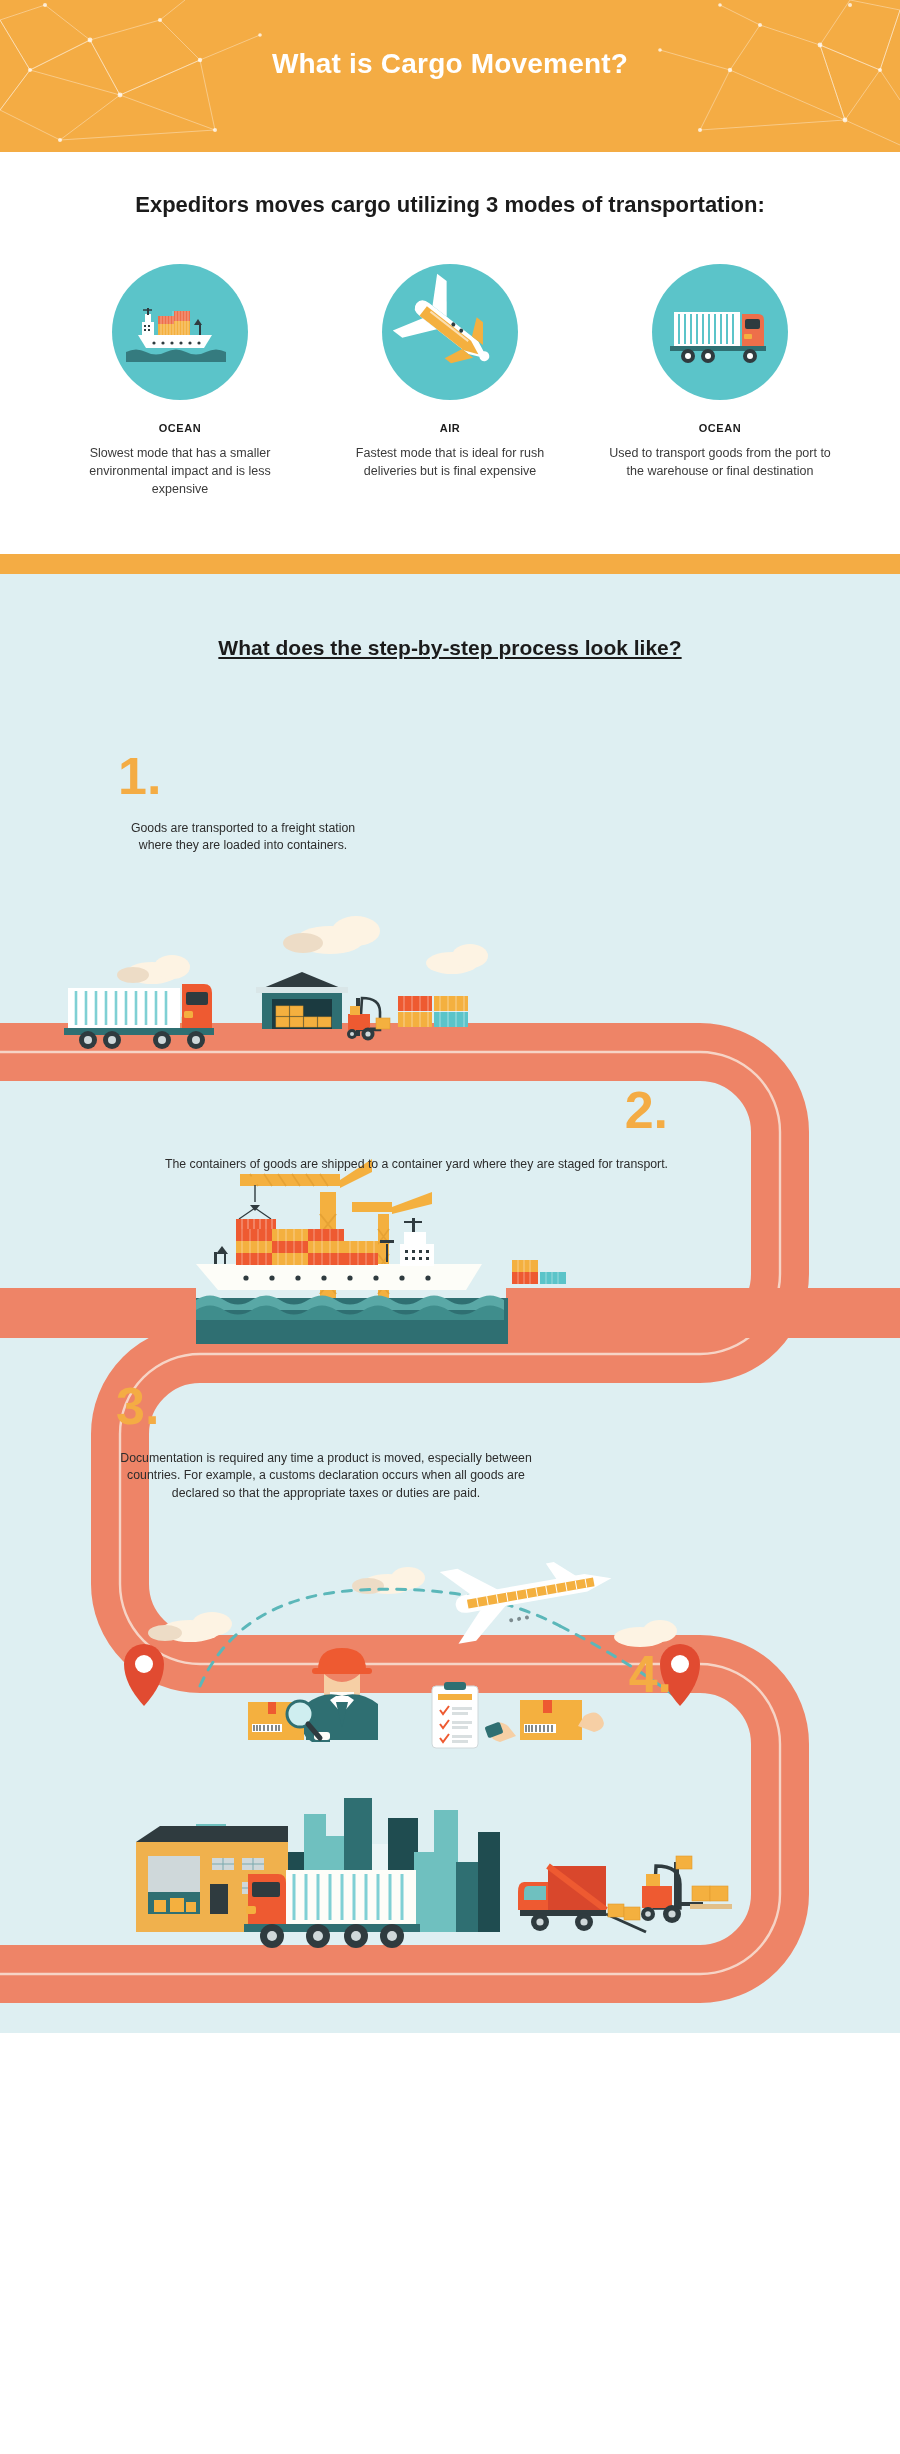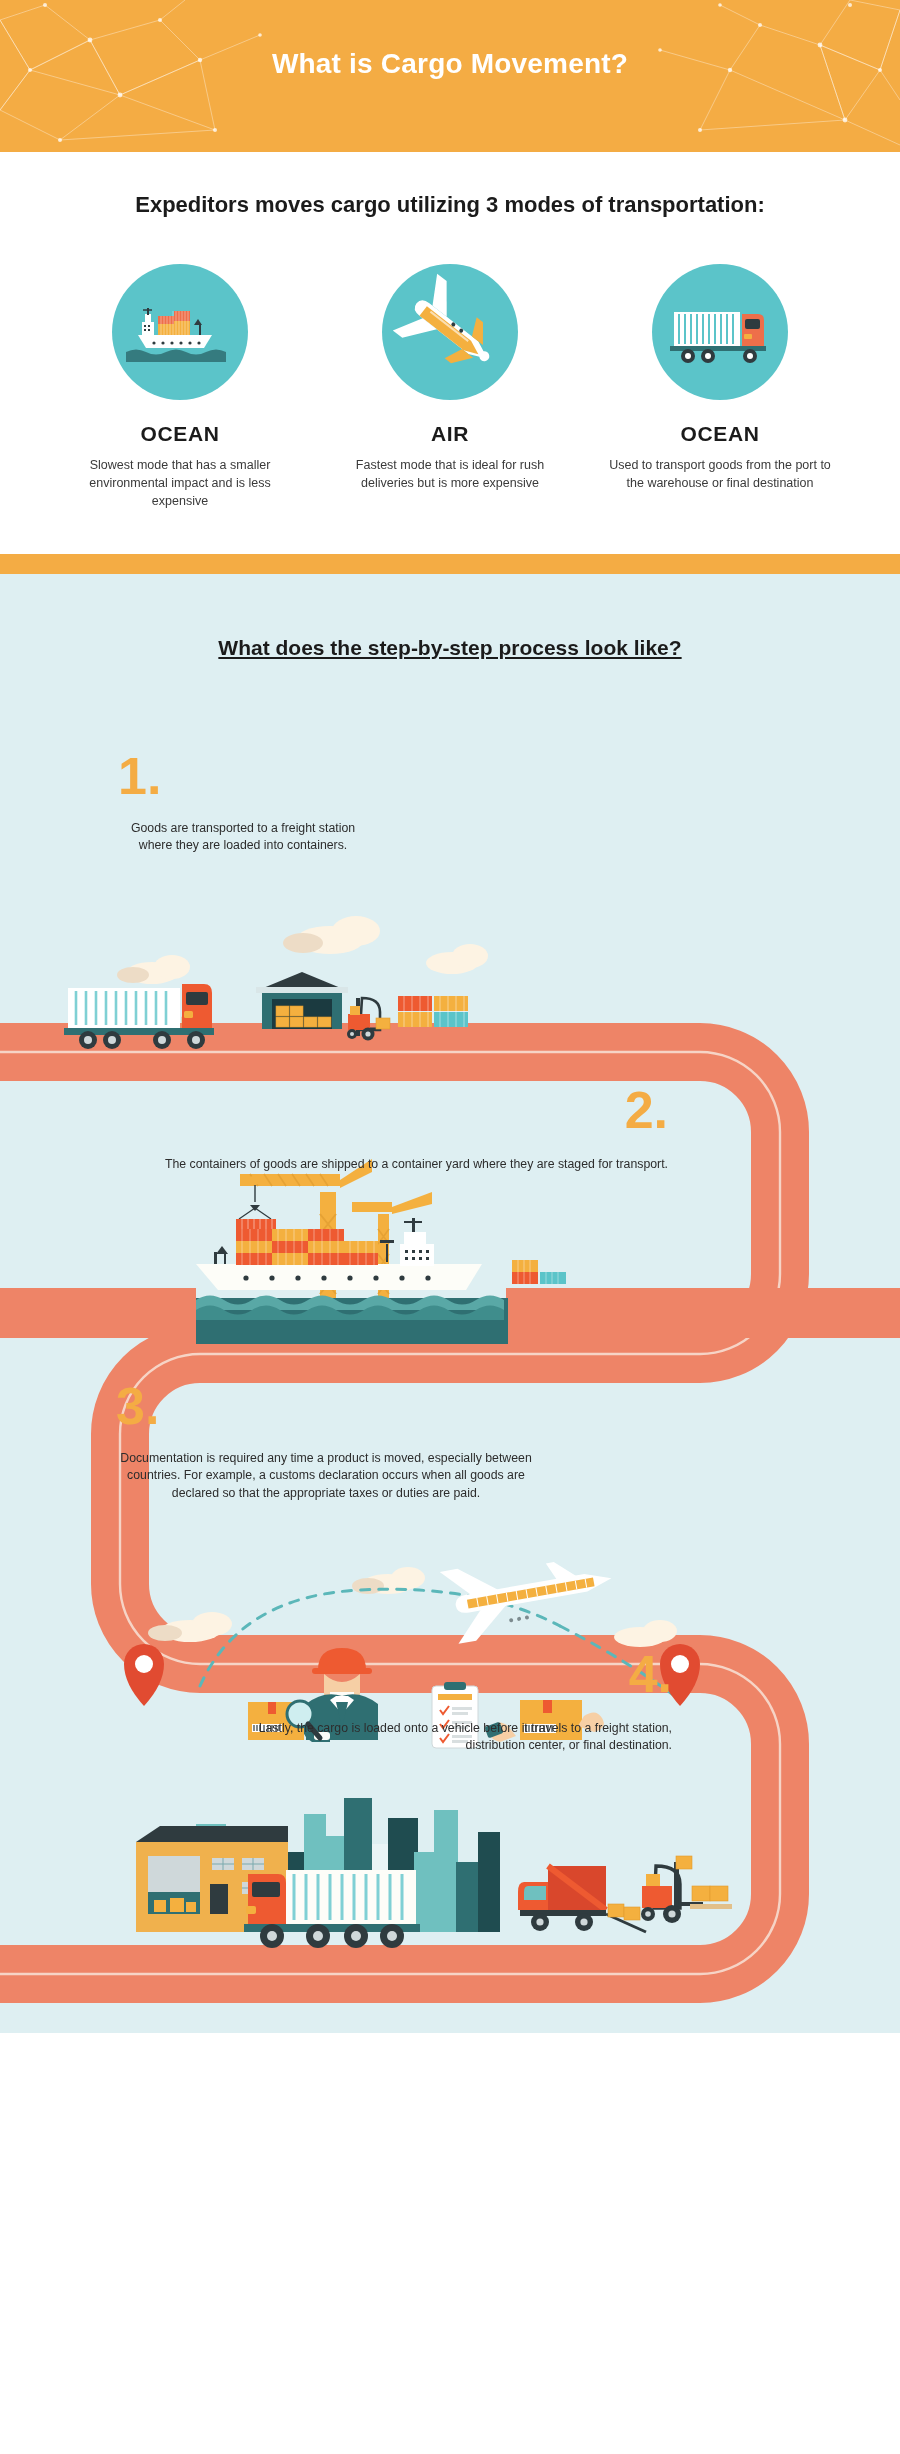--- a/index.html
+++ b/index.html
@@ -13,21 +13,21 @@
      color:#fff;font-size:28px;font-weight:bold;letter-spacing:.2px;}
 
   
   .modes-band{position:absolute;left:0;top:152px;width:900px;height:402px;background:#fff;padding-left:16px;}
   .modes-title{position:absolute;left:0;top:40px;width:900px;text-align:center;
      font-size:22px;font-weight:bold;color:#1b1b1b;}
   .modes-row{position:absolute;left:60px;top:112px;width:780px;display:flex;justify-content:space-between;}
   .mode{width:240px;text-align:center;}
   .mode .circle{width:136px;height:136px;border-radius:50%;background:#5bc4c9;margin:0 auto;position:relative;overflow:hidden;}
   .mode .circle svg{position:absolute;left:0;top:0;}
-  .mode .mname{margin-top:22px;font-size:21px;font-weight:bold;letter-spacing:.6px;color:#1b1b1b;}
+  .mode .mname{margin-top:22px;font-size:11px;font-weight:bold;letter-spacing:.6px;color:#1b1b1b;}
   .mode .mdesc{margin-top:10px;font-size:12.5px;line-height:1.45;color:#3a3a3a;}
 
   .divider{position:absolute;left:0;top:554px;width:900px;height:20px;background:#f4ac44;}
 
   
   .process{position:absolute;left:0;top:574px;width:900px;height:1766px;background:#deeff2;overflow:hidden;}
   .process-title{position:absolute;left:0;top:62px;width:900px;text-align:center;
      font-size:21px;font-weight:bold;color:#1b1b1b;text-decoration:underline;}
 
   .snake{position:absolute;left:0;top:0;width:900px;height:1766px;}
@@ -161,21 +161,21 @@
               <ellipse cx="110" cy="66" rx="5" ry="5" fill="#ffffff"></ellipse>
               <g fill="#2f3b3f">
                   <circle cx="66" cy="60" r="2"></circle>
                   <circle cx="76" cy="60" r="2"></circle>
                 </g>
               <rect x="40" y="63" width="48" height="2" fill="#ffffff" opacity=".6"></rect>
             </g>
           </svg>
         </div>
         <div class="mname">AIR</div>
-        <div class="mdesc">Fastest mode that is ideal for rush deliveries but is more expensive</div>
+        <div class="mdesc">Fastest mode that is ideal for rush deliveries but is final expensive</div>
       </div>
 
       <div class="mode">
         <div class="circle">
           <svg width="136" height="136" viewBox="0 0 136 136">
             <g>
               <rect x="22" y="48" width="66" height="34" fill="#ffffff"></rect>
               <g stroke="#5bc4c9" stroke-width="2">
                 <path d="M27 50 V80 M33 50 V80 M39 50 V80 M45 50 V80 M51 50 V80 M57 50 V80 M63 50 V80 M69 50 V80 M75 50 V80 M81 50 V80"></path>
               </g>
@@ -608,21 +608,20 @@
     <div class="stepnum" style="left:118px;top:176px;">1.</div>
     <div class="steptext t-left" style="left:118px;top:246px;width:250px;">Goods are transported to a freight station where they are loaded into containers.</div>
 
     <div class="stepnum" style="left:0;top:510px;width:668px;text-align:right;">2.</div>
     <div class="steptext t-right" style="left:0;top:582px;width:668px;">The containers of goods are shipped to a container yard where they are staged for transport.</div>
 
     <div class="stepnum" style="left:116px;top:806px;">3.</div>
     <div class="steptext t-left" style="left:116px;top:876px;width:420px;">Documentation is required any time a product is moved, especially between countries. For example, a customs declaration occurs when all goods are declared so that the appropriate taxes or duties are paid.</div>
 
     <div class="stepnum" style="left:0;top:1074px;width:672px;text-align:right;">4.</div>
-    <div class="steptext t-right" style="left:224px;top:1146px;width:448px;">Lastly, the cargo is loaded onto a vehicle before it travels to a freight station, distribution center, or final destination.</div>
   </div>
 
   <div class="footer">
     <svg class="net" viewBox="0 0 900 114">
       <g stroke="#ffffff" stroke-opacity="0.45" stroke-width="0.8" fill="none">
         <path d="M0 14 L40 0 L80 32 L26 58 Z"></path>
           <path d="M26 58 L80 32 L106 84 Z"></path>
         <path d="M0 14 L26 58 L0 90"></path>
           <path d="M80 32 L142 14 L178 48 L106 84 Z"></path>
         <path d="M106 84 L178 48 L190 110"></path>

